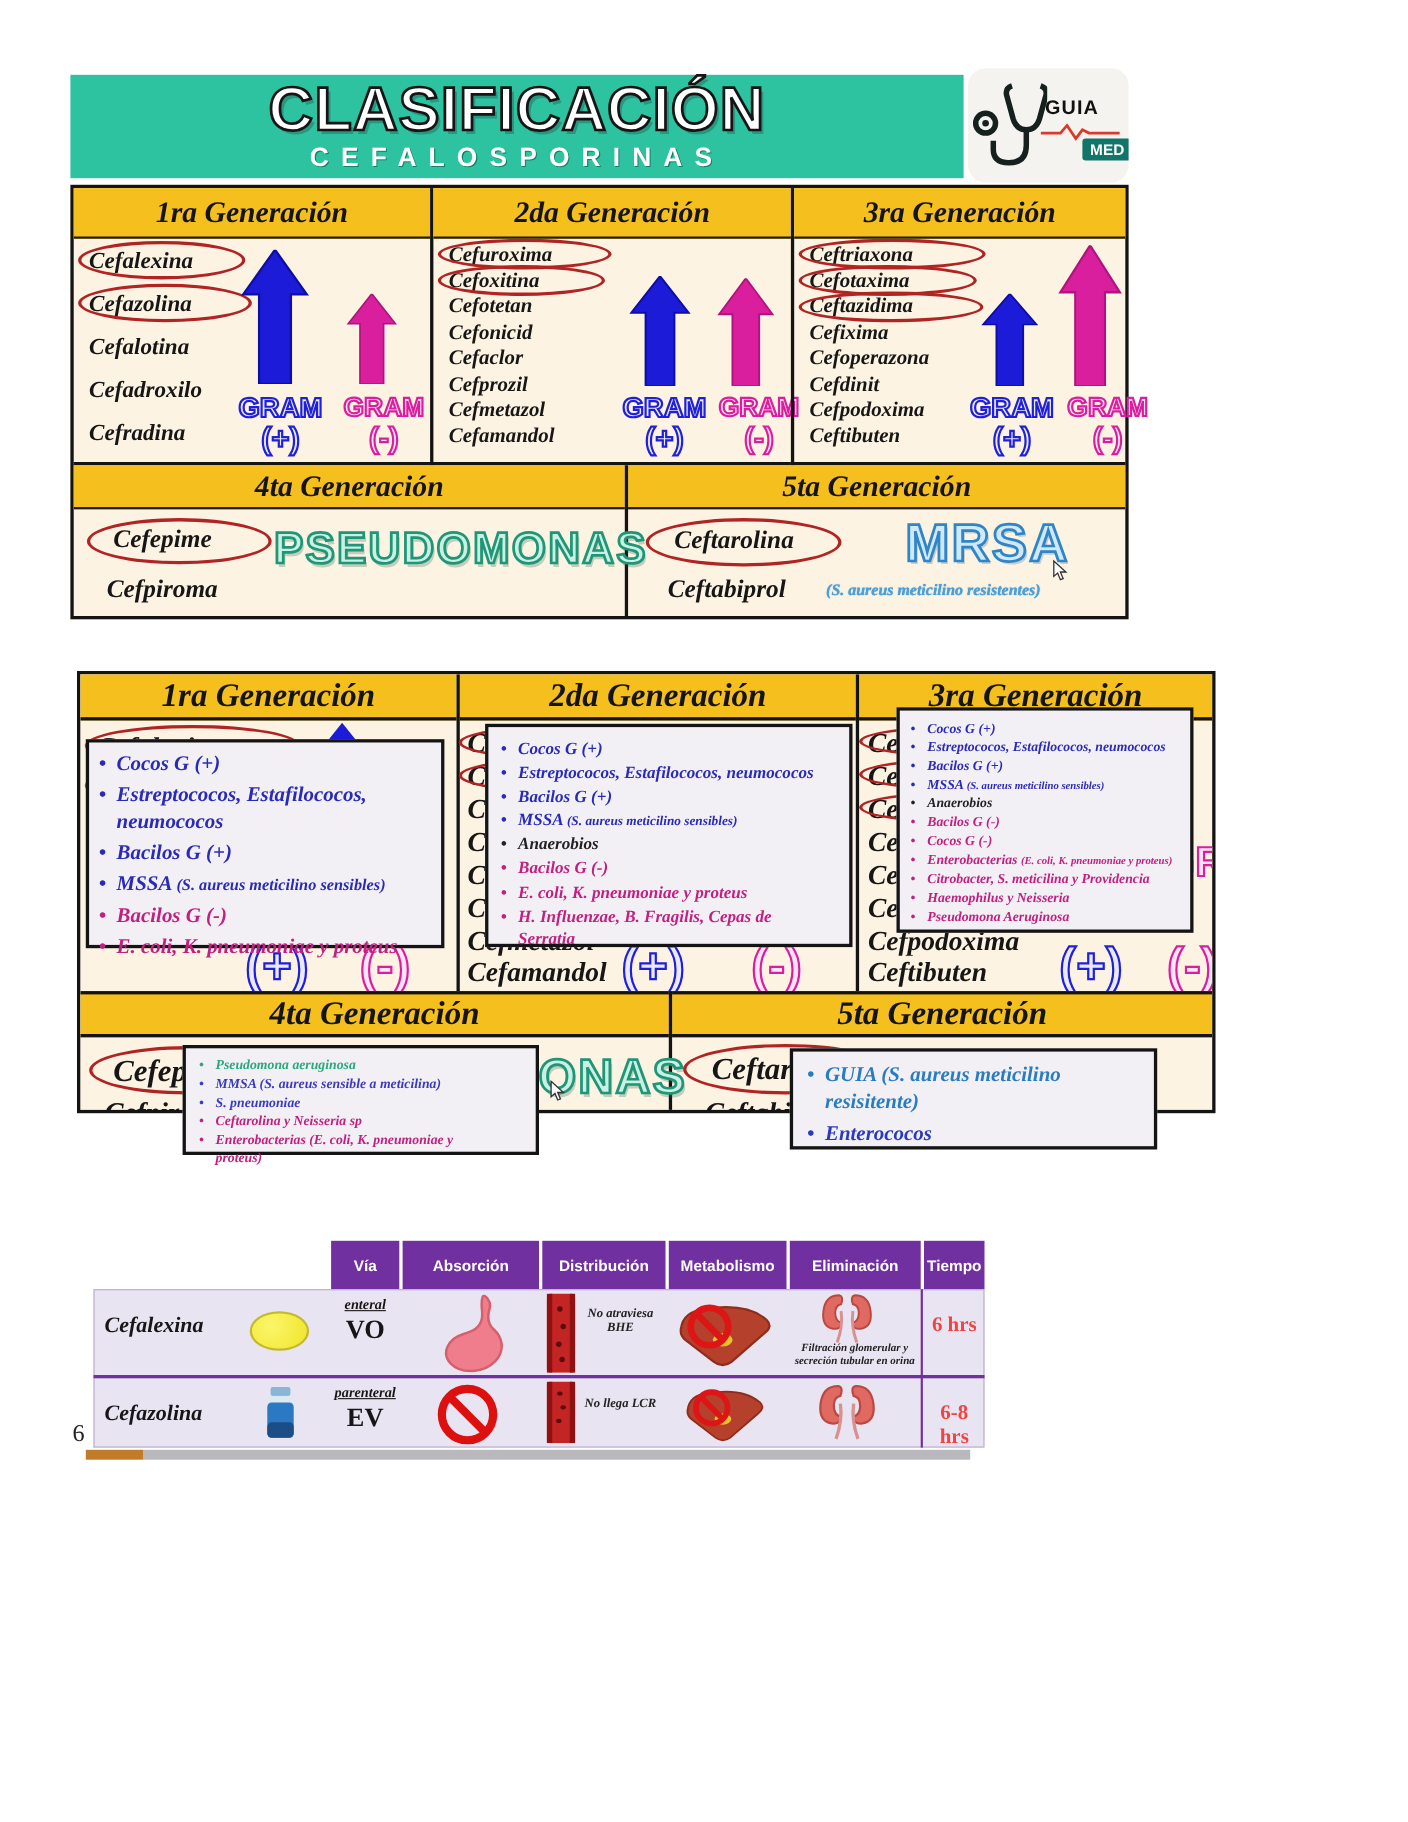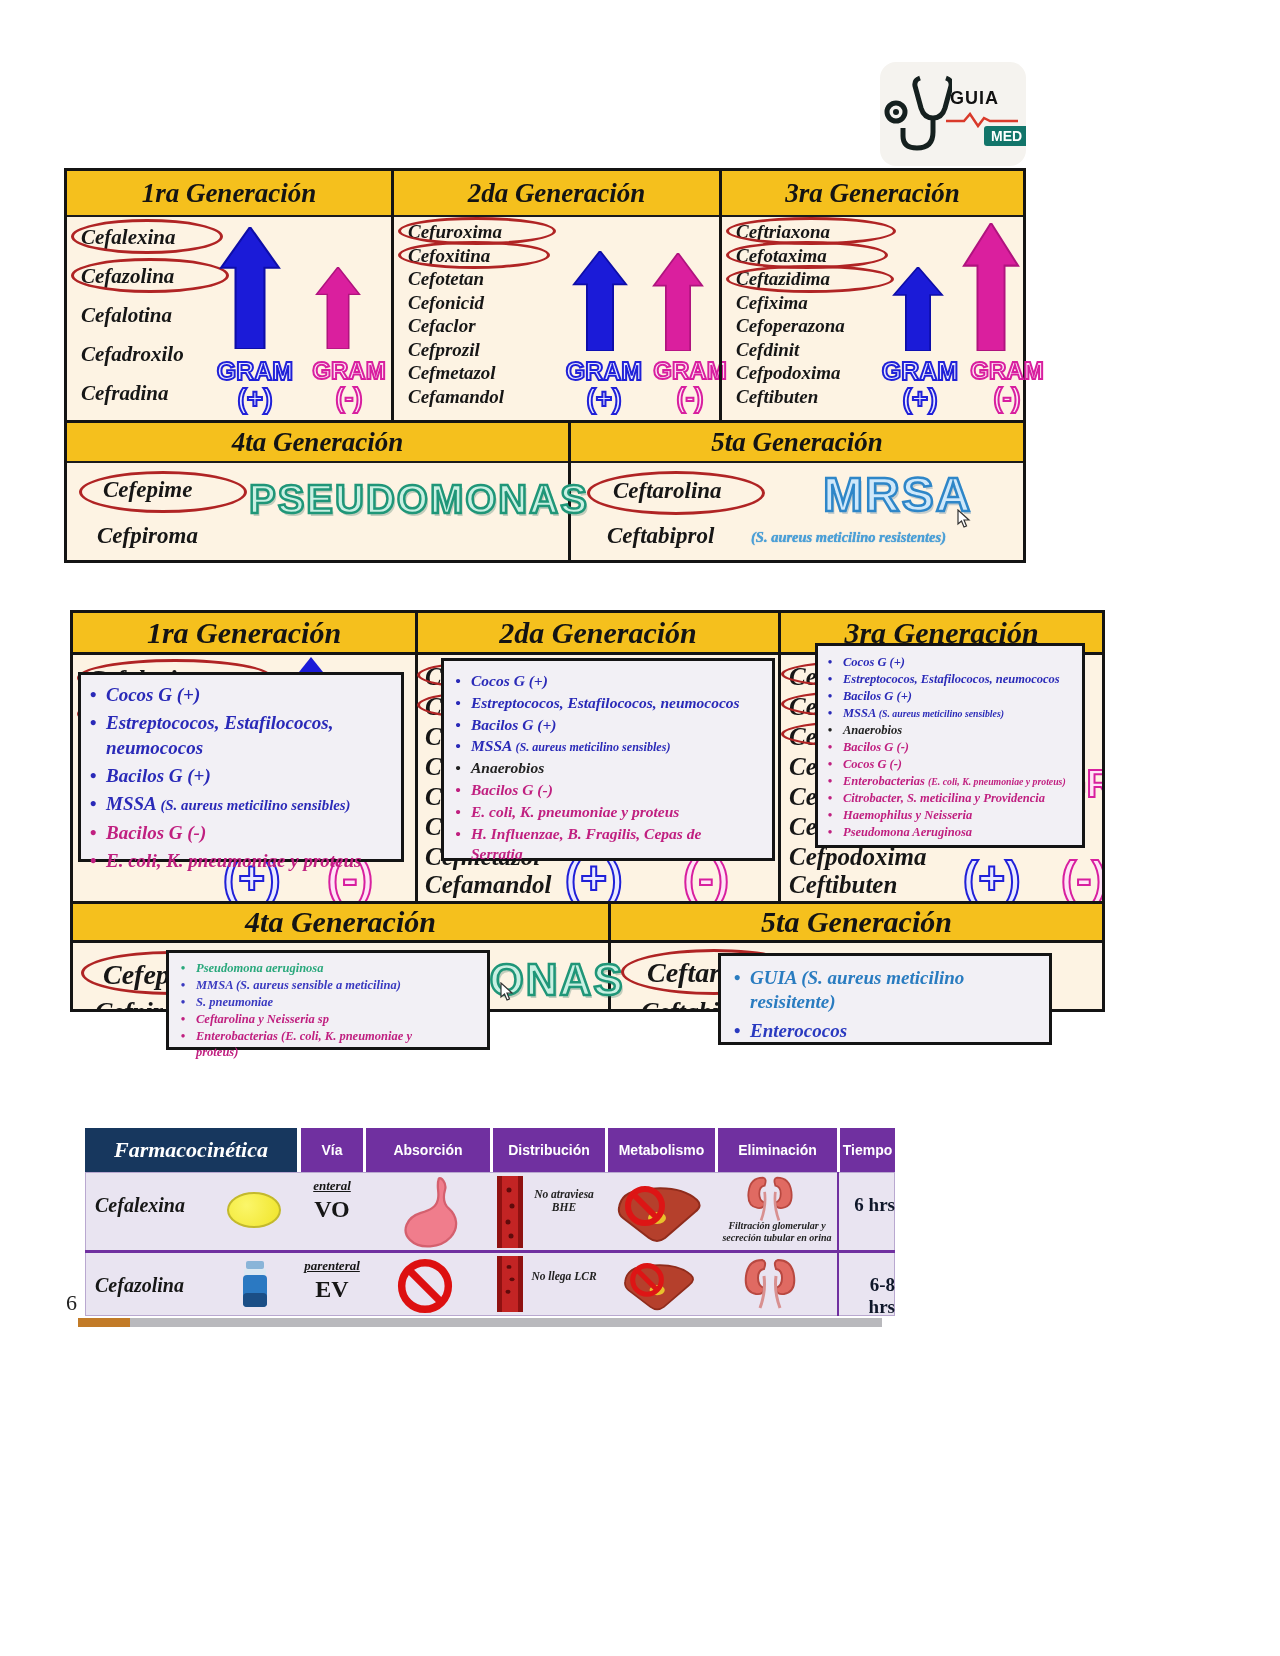--- a/index.html
+++ b/index.html
@@ -25,29 +25,33 @@
   .b3{font-size:12.5px}.b3 .bx-item{margin-bottom:1px}
   .b4{font-size:12.5px}.b4 .bx-item{margin-bottom:1px}
   .b5{font-size:19px}.b5 .bx-item{margin-bottom:4px}
   .ph-h{top:0;height:44px;background:#7030a0;color:#fff;display:flex;align-items:center;justify-content:center;
         font-family:"Liberation Sans",sans-serif;font-weight:700;font-size:14px}
   .ph-drug{font-family:"Liberation Serif",serif;font-weight:700;font-style:italic;font-size:20px;color:#161616}
   .ph-route{font-family:"Liberation Serif",serif;font-weight:700;font-size:24px;color:#161616;text-align:center}
   .ph-rclass{font-family:"Liberation Serif",serif;font-weight:700;font-style:italic;font-size:13px;color:#161616;
              text-decoration:underline;text-align:center}
   .ph-note{font-family:"Liberation Serif",serif;font-style:italic;font-weight:700;font-size:11.5px;color:#222;text-align:center;line-height:1.15}
-  .ph-time{font-family:"Liberation Serif",serif;font-weight:700;font-size:19px;color:#0f172a;text-align:right}
+  .ph-time{font-family:"Liberation Serif",serif;font-weight:700;font-size:19px;color:#ef4444;text-align:center}
 </style>
 </head>
 <body>
 
 <div class="abs" style="left:0;top:0;width:1280px;height:1656px">
 
   <div class="abs" style="left:64px;top:68px;width:962px;height:495px">
 
+    <div class="abs" style="left:0;top:0;width:812px;height:94px;background:#2ec3a0">
+      <div class="abs" style="left:0;top:0;width:812px;text-align:center;font-family:'Liberation Sans',sans-serif;font-weight:700;font-size:56px;line-height:62px;color:#fff;-webkit-text-stroke:2.5px #151515;text-shadow:3px 4px 0 rgba(20,20,20,0.25);letter-spacing:1px">CLASIFICACIÓN</div>
+      <div class="abs" style="left:0;top:62px;width:812px;text-align:center;font-family:'Liberation Sans',sans-serif;font-weight:700;font-size:24px;color:#fff;letter-spacing:11px;text-shadow:1px 1px 0 #128066">CEFALOSPORINAS</div>
+    </div>
 
     <div class="abs" style="left:816px;top:-6px;width:146px;height:104px;background:#f5f3ef;border-radius:16px;overflow:hidden">
       <svg class="abs" style="left:2px;top:8px" width="70" height="90" viewBox="0 0 70 90">
         <circle cx="14" cy="42" r="9" fill="none" stroke="#15201f" stroke-width="5"></circle>
         <circle cx="14" cy="42" r="3" fill="#15201f"></circle>
         <path d="M38 8 q-6 2 -5 8 l6 22 q3 10 12 10 q9 0 12 -10 l6 -22 q1 -6 -5 -8" fill="none" stroke="#15201f" stroke-width="5"></path>
         <path d="M51 48 v14 q0 16 -16 16 q-14 0 -14 -12 v-8" fill="none" stroke="#15201f" stroke-width="5"></path>
       </svg>
       <div class="abs" style="left:70px;top:26px;font-family:'Liberation Sans',sans-serif;font-weight:800;font-size:18px;color:#111;letter-spacing:1px">GUIA</div>
       <svg class="abs" style="left:66px;top:50px" width="72" height="16" viewBox="0 0 72 16">
@@ -353,21 +357,20 @@
         <span>Enterococos</span>
       </div>
   </div>
 
   <svg class="abs" style="left:500px;top:982px" width="14" height="20" viewBox="0 0 14 20">
     <path d="M1 1 L1 15 L4.5 12 L7 18 L9.5 17 L7 11 L12 11 Z" fill="#fff" stroke="#333" stroke-width="1.2"></path>
     </svg>
 
   <div class="abs" style="left:85px;top:1128px;width:810px;height:188px">
 
-    <div class="abs" style="left:0;top:0;width:212px;height:44px;background:#17375e;color:#fff;display:flex;align-items:center;justify-content:center;font-family:'Liberation Serif',serif;font-weight:700;font-style:italic;font-size:22px">Farmacocinética</div>
     <div class="ph-h abs" style="left:216px;width:62px">Vía</div>
     <div class="ph-h abs" style="left:281px;width:124px">Absorción</div>
     <div class="ph-h abs" style="left:408px;width:112px">Distribución</div>
     <div class="ph-h abs" style="left:523px;width:107px">Metabolismo</div>
     <div class="ph-h abs" style="left:633px;width:119px">Eliminación</div>
     <div class="ph-h abs" style="left:755px;width:55px">Tiempo</div>
 
     <div class="abs" style="left:0;top:44px;width:810px;height:144px;background:#e9e4f1;border:1px solid #b9a8d0"></div>
     <div class="abs" style="left:0;top:122px;width:810px;height:3px;background:#7030a0"></div>
     <div class="abs" style="left:752px;top:44px;width:2px;height:144px;background:#7030a0"></div>

